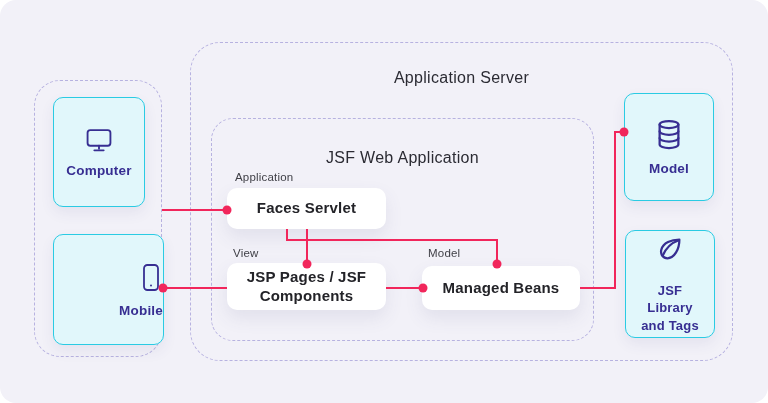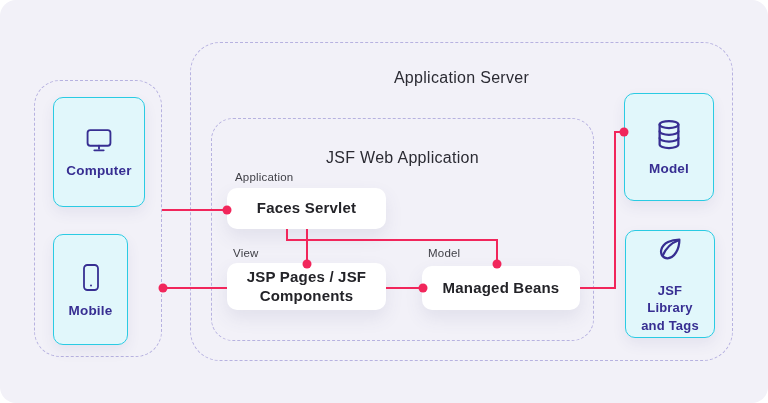--- a/index.html
+++ b/index.html
@@ -58,21 +58,21 @@
 
   <div class="cyan-card" style="left:53px; top:97px; width:92px; height:110px;">
     <svg class="icn" width="30" height="27" viewBox="0 0 28 26">
       <rect x="3" y="3" width="22" height="15" rx="2.6"></rect>
       <path d="M14 18 v3"></path>
       <path d="M9.5 22.5 h9"></path>
     </svg>
     <div class="card-label">Computer</div>
   </div>
 
-  <div class="cyan-card" style="left:53px; top:234px; width:75px; height:111px;">
+  <div class="cyan-card" style="left:53px; top:234px; width:111px; height:111px;align-items:flex-end;">
     <svg class="icn" width="24" height="32" viewBox="0 0 24 30">
       <rect x="5" y="2" width="14" height="25" rx="3.4"></rect>
       <circle cx="12" cy="22.5" r="1" fill="#372e92" stroke="none"></circle>
     </svg>
     <div class="card-label">Mobile</div>
   </div>
 
   <div class="cyan-card" style="left:624px; top:93px; width:90px; height:108px;">
     <svg class="icn" width="30" height="34" viewBox="0 0 24 26">
       <ellipse cx="12" cy="4.6" rx="7.5" ry="2.8"></ellipse>

